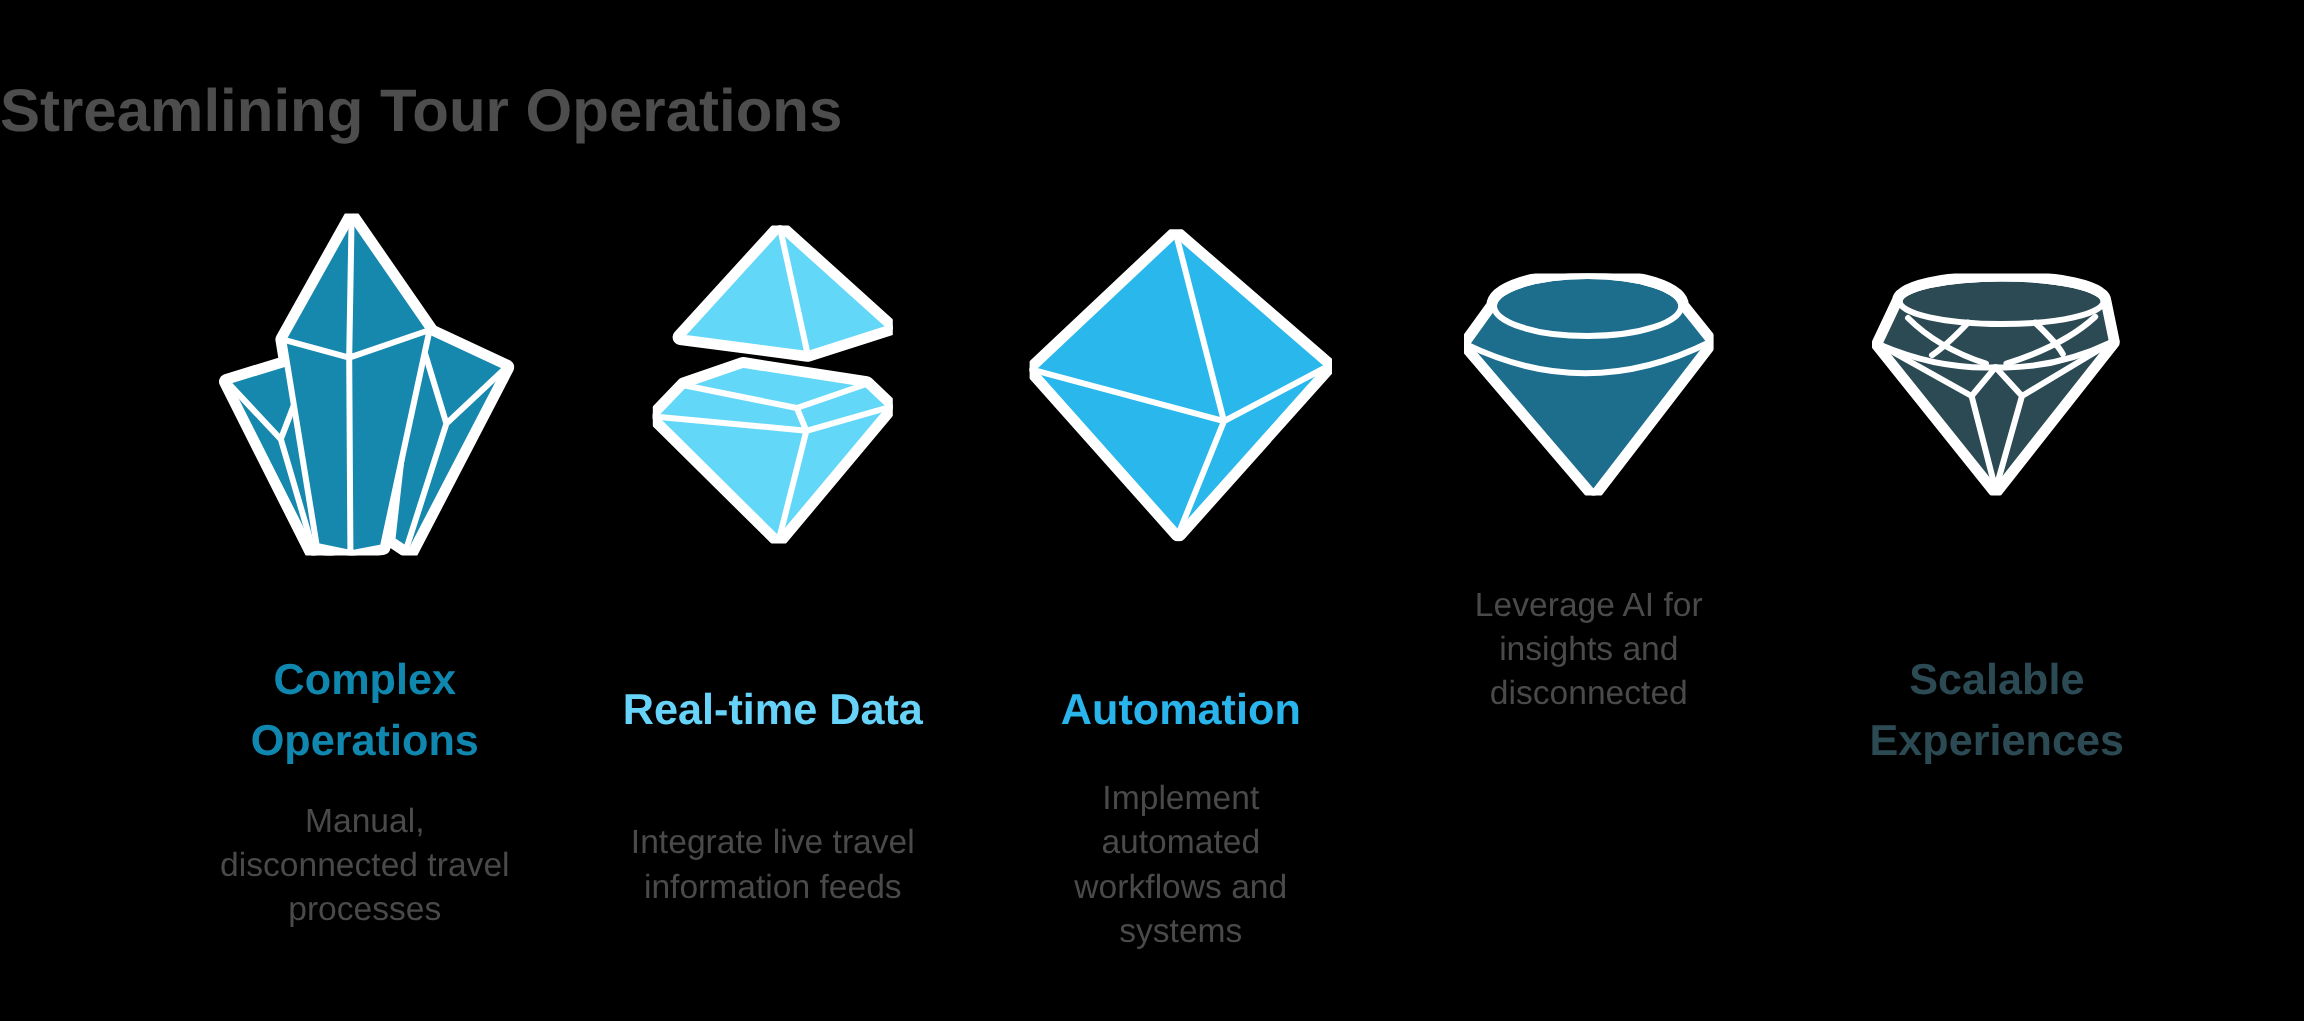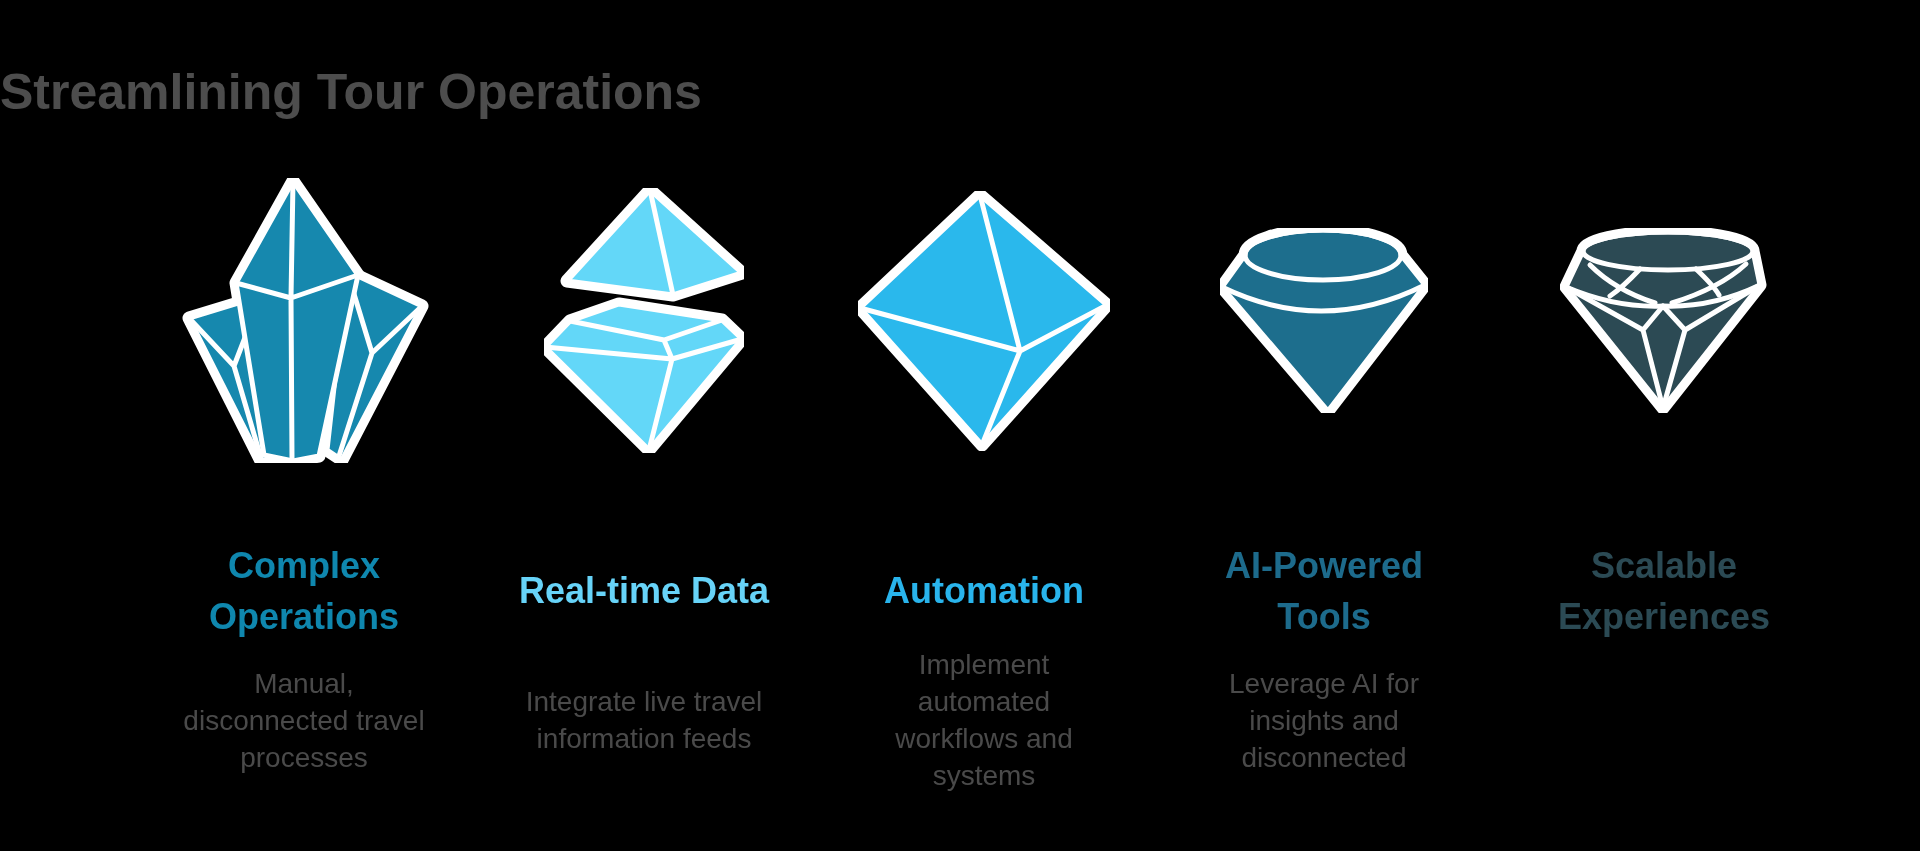--- a/index.html
+++ b/index.html
@@ -143,22 +143,20 @@
 
   <div class="column" style="--accent: #1d6b8c; --gem: #1d6e8d;">
     <div class="icon-box">
       <svg width="208" height="185" viewBox="0 0 208 185" aria-hidden="true">
         <path class="halo" d="M25 27 A78 25 0 0 1 181 27 L205 57 L108 183 L2 59 Z"></path>
         <path class="gem face" d="M25 27 A78 25 0 0 1 181 27 L205 57 L108 183 L2 59 Z"></path>
         <ellipse class="line" cx="103" cy="27" rx="78" ry="25"></ellipse>
         <path class="line" d="M2 59 Q103 108 205 57"></path>
       </svg>
     </div>
-    <div class="heading">AI-Powered
-Tools</div>
     <div class="desc">Leverage AI for
 insights and
 disconnected</div>
   </div>
 
   <div class="column" style="--accent: #2b4a54; --gem: #2c4a54;">
     <div class="icon-box">
       <svg width="208" height="185" viewBox="0 0 208 185" aria-hidden="true">
         <path class="halo" d="M23 23 L6 59 L103 180 L200 57 L193 23 A85 19 0 0 0 23 23 Z"></path>
         <path class="gem face" d="M23 23 L6 59 L103 180 L200 57 L193 23 A85 19 0 0 0 23 23 Z"></path>

